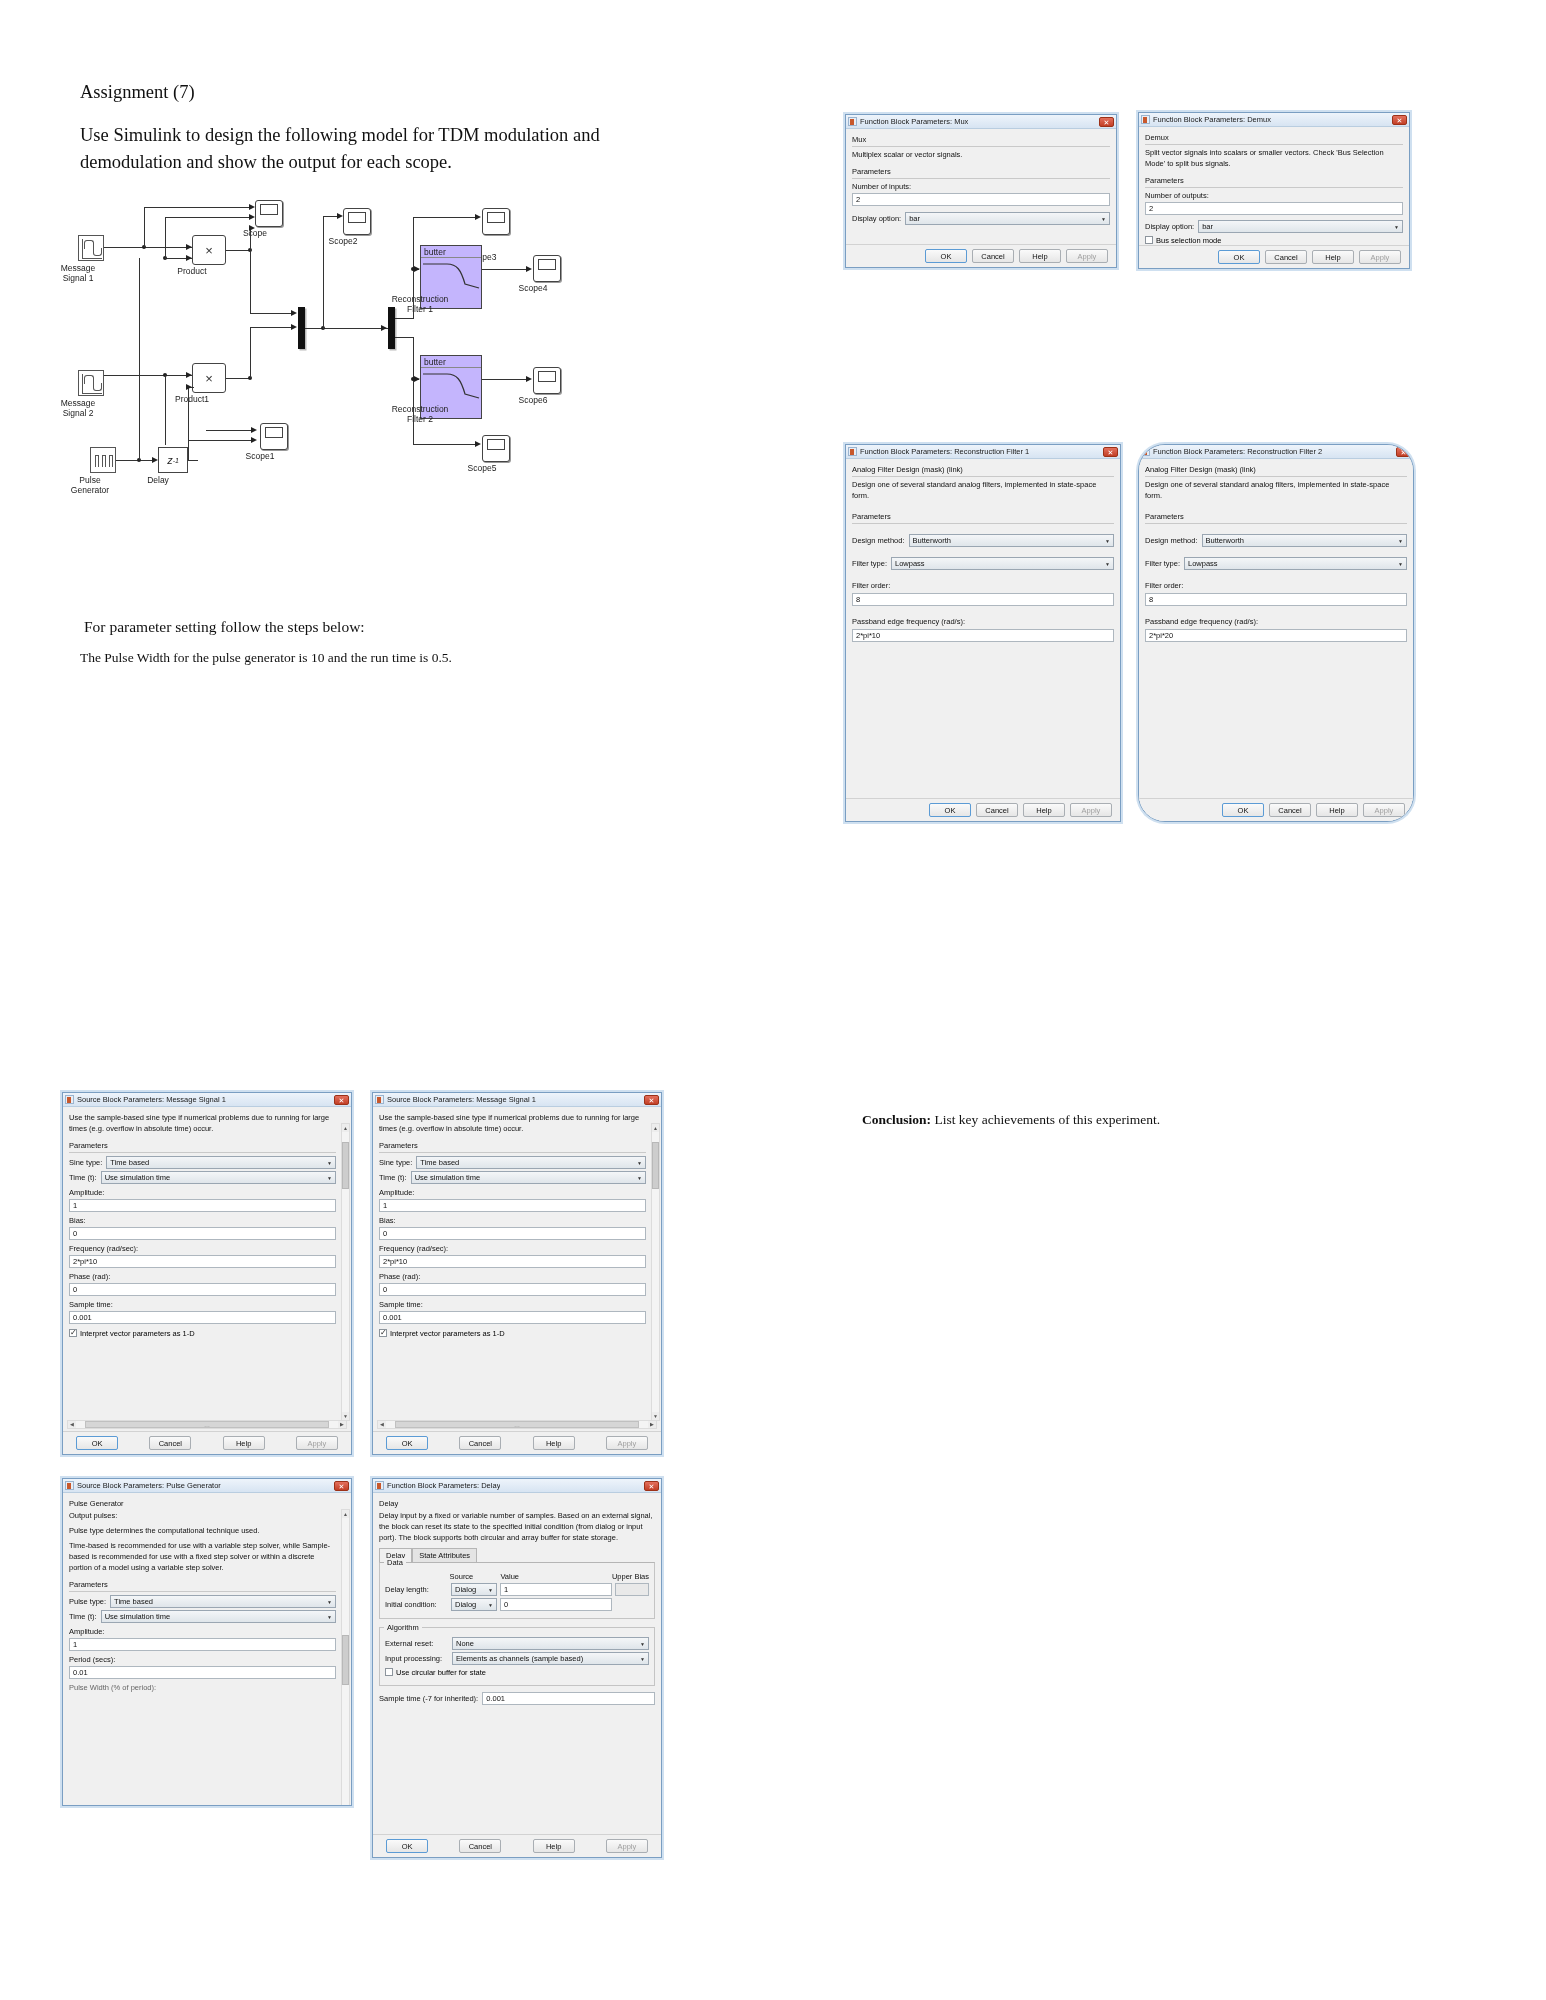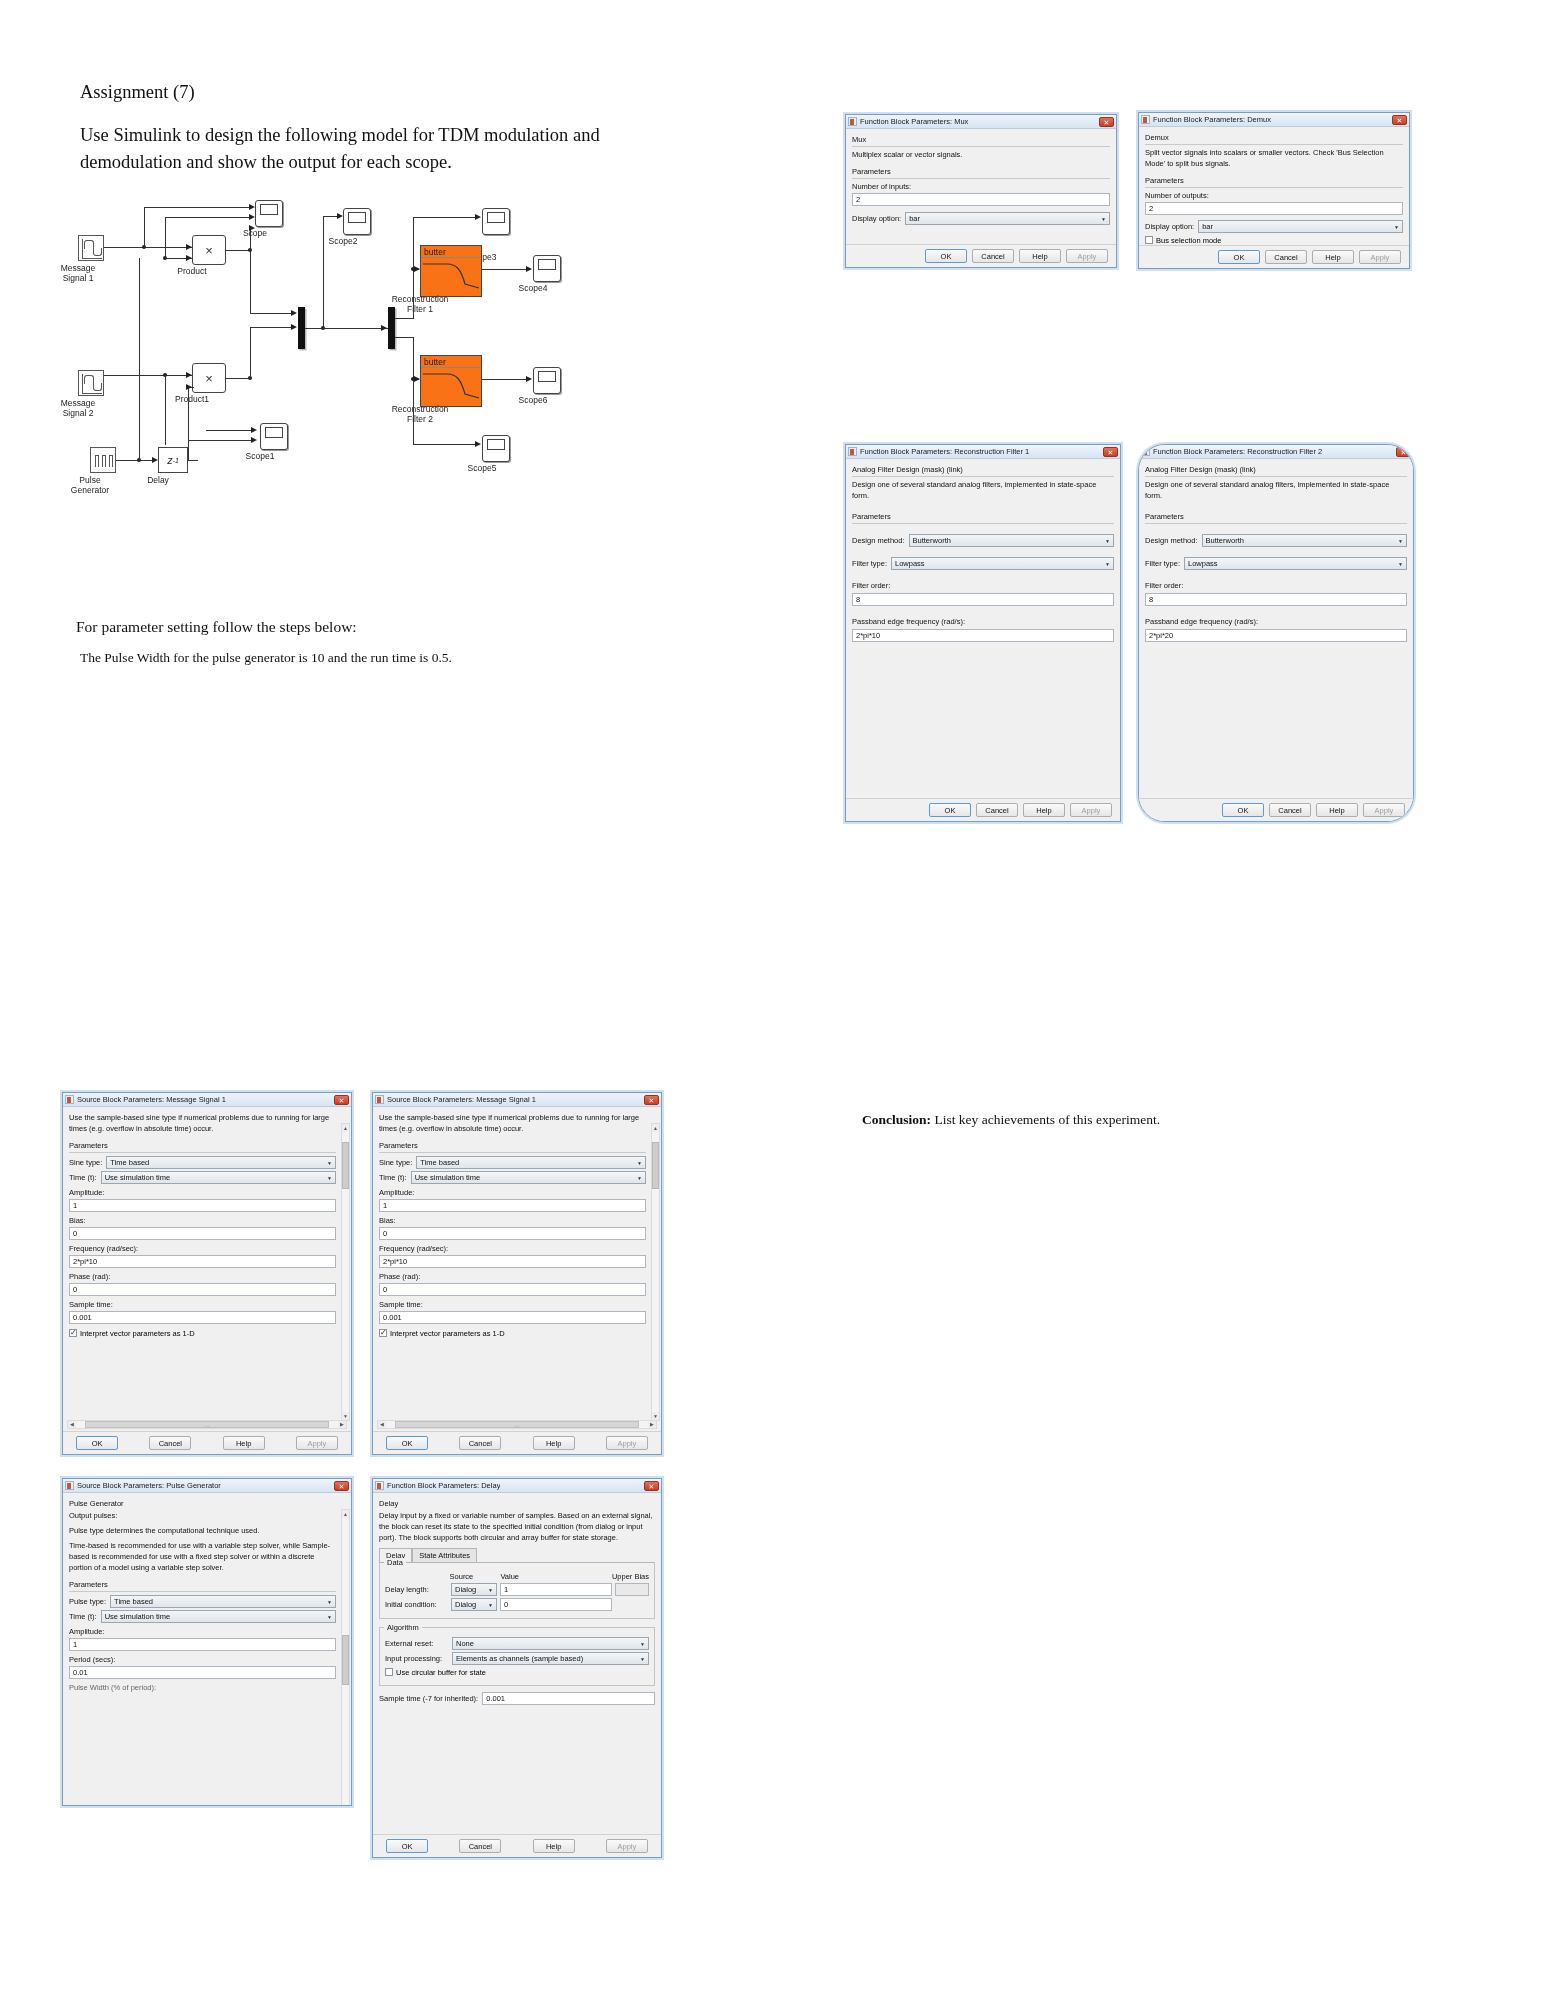--- a/index.html
+++ b/index.html
@@ -11,21 +11,21 @@
     font-family:"Liberation Serif", serif;
     position:relative;
     overflow:hidden;
   }
   .page { position:absolute; inset:0; }
 
   
   .doc-text { position:absolute; font-family:"Liberation Serif", serif; color:#111; }
   #assignment-title { left:80px; top:82px; font-size:18.5px; }
   #assignment-instruction { left:80px; top:122px; width:620px; font-size:18.5px; line-height:1.45; }
-  #param-intro { left:76px; top:618px; font-size:15.5px; }
+  #param-intro { left:84px; top:618px; font-size:15.5px; }
   #pulse-note { left:80px; top:650px; font-size:13.5px; }
 
   #discussion-block { left:862px; top:1068px; width:570px; font-size:13.5px; line-height:1.5; }
   #conclusion-block { left:862px; top:1110px; width:570px; font-size:13.5px; line-height:1.5; }
   .bold-lead { font-weight:bold; }
 
   
   #simulink-diagram {
     position:absolute; left:70px; top:195px; width:620px; height:360px;
     font-family:"Liberation Sans", sans-serif;
@@ -89,21 +89,21 @@
     font-size:11px; font-style:italic; color:#222;
   }
   .delay-blk sup { font-size:7px; }
   
   .mux-bar {
     width:7px; height:42px; background:#111; position:absolute;
     box-shadow:1.5px 1.5px 0 rgba(120,120,120,.5);
   }
   
   .filter-blk {
-    width:62px; height:52px; border:1.3px solid #444; background:#f97316;
+    width:62px; height:64px; border:1.3px solid #444; background:#c4b5fd;
     position:absolute;
   }
   .filter-blk .cap { font-size:8.5px; padding:1px 0 0 3px; color:#222;
     border-bottom:1px solid #888; }
   .filter-blk svg { display:block; }
 
   .wire { position:absolute; background:#333; }
   .wire.h { height:1.3px; }
   .wire.v { width:1.3px; }
   .dot { position:absolute; width:4px; height:4px; background:#222; border-radius:50%; }

